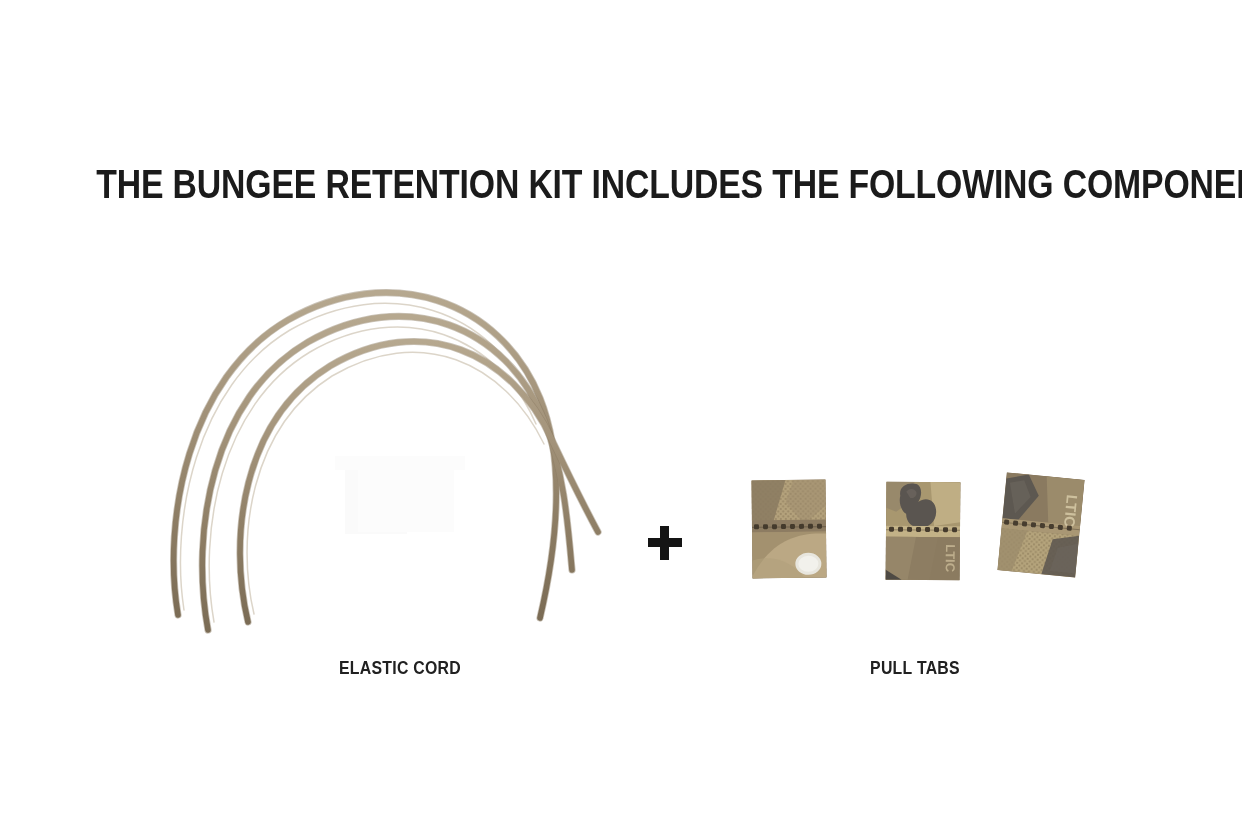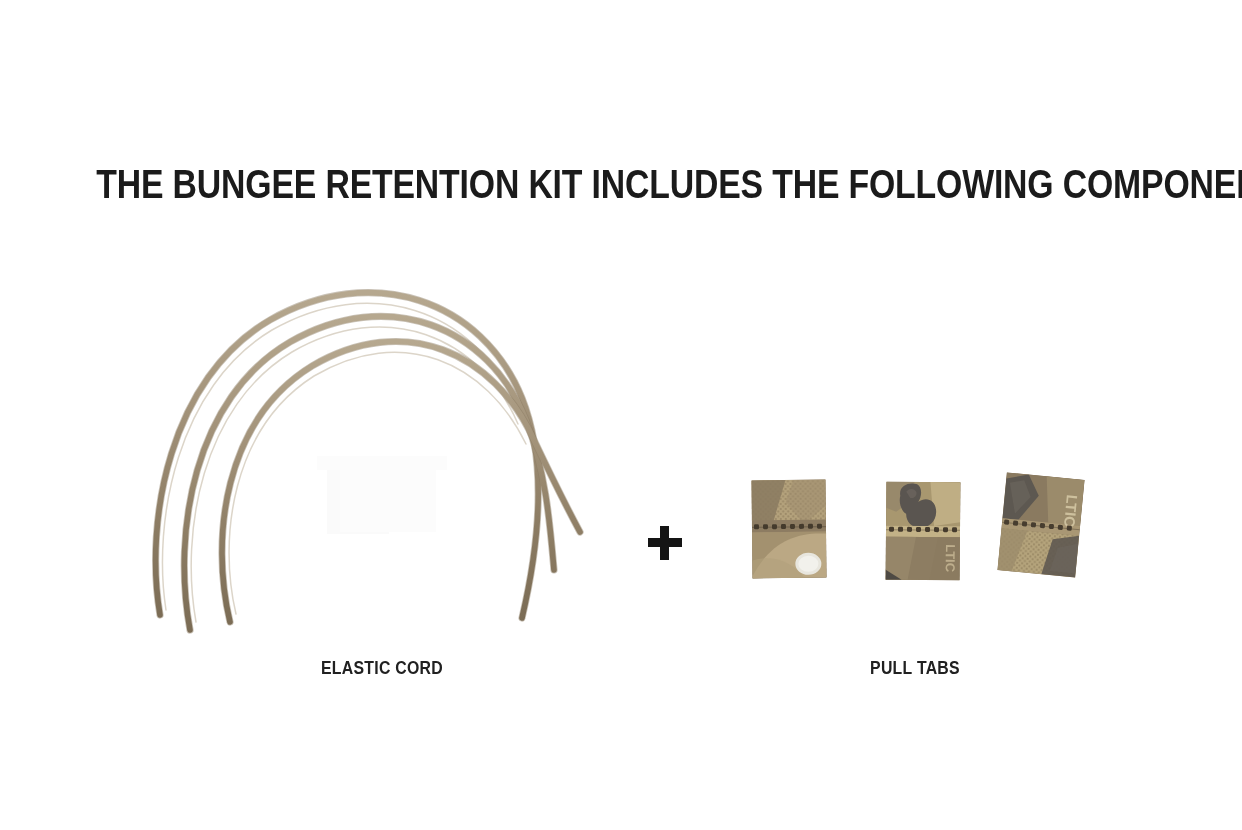--- a/index.html
+++ b/index.html
@@ -44,21 +44,21 @@
     left: 0;
     top: 270px;
     width: 1242px;
     height: 420px;
   }
 
   .component {
     position: absolute;
     top: 0;
   }
-  .component-elastic { left: 122px; width: 520px; height: 420px; }
+  .component-elastic { left: 140px; width: 520px; height: 420px; }
   .component-tabs    { left: 720px; width: 390px; height: 420px; }
 
   .component-art {
     position: absolute;
     left: 0;
     top: 0;
     width: 100%;
     height: 370px;
   }
   .component-art svg { display: block; width: 100%; height: 100%; }

